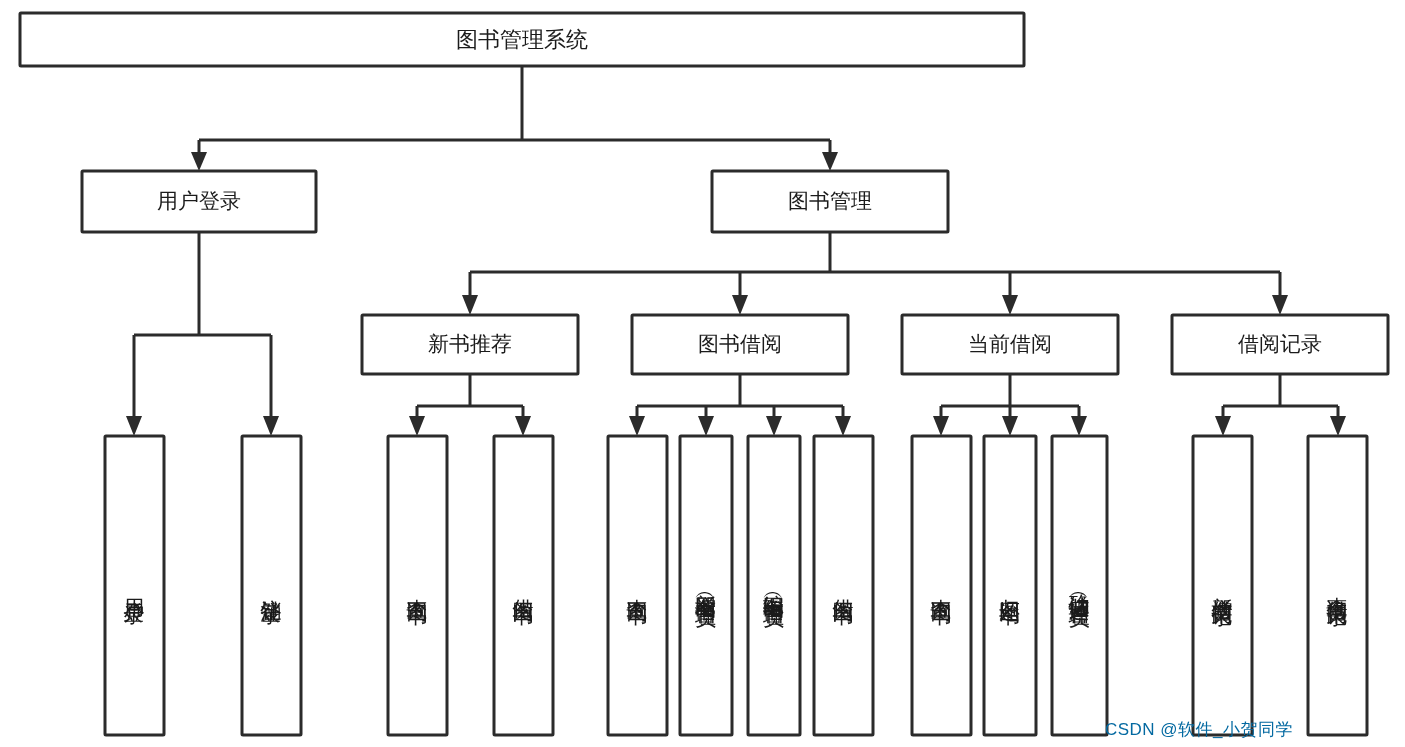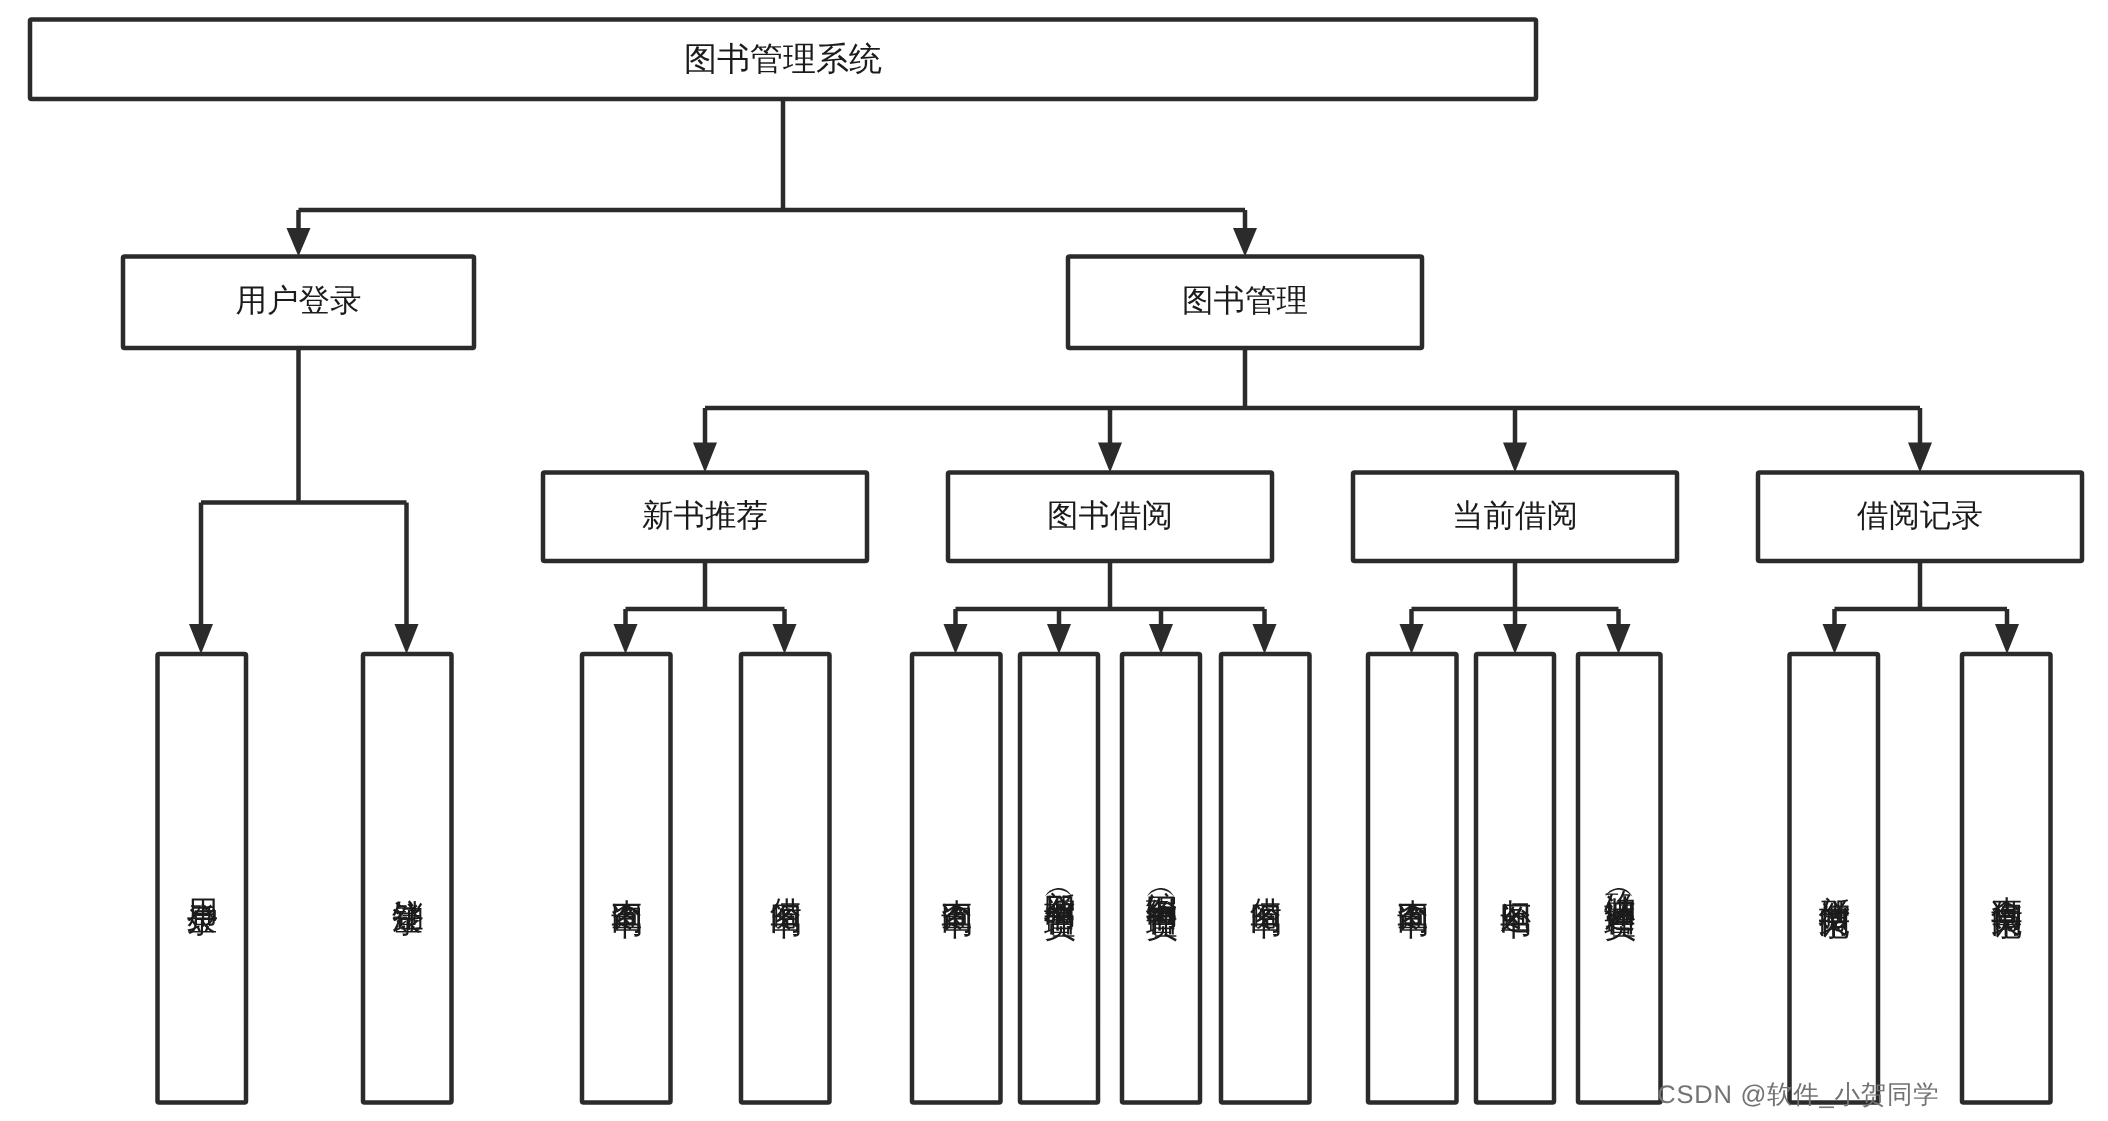--- a/index.html
+++ b/index.html
@@ -67,21 +67,21 @@
     text-align: center;
     white-space: nowrap;
     pointer-events: none;
   }
   .watermark {
     position: absolute;
     right: 8px;
     bottom: 6px;
     font-family: "Liberation Sans", "DejaVu Sans", sans-serif;
     font-size: 17px;
-    color: #737373;
+    color: #0369a1;
     white-space: nowrap;
     letter-spacing: 0.5px;
   }
 </style>
 </head>
 <body>
 
 <div id="diagram-root">
 
   <svg class="flow" viewBox="0 0 1405 747" xmlns="http://www.w3.org/2000/svg">

